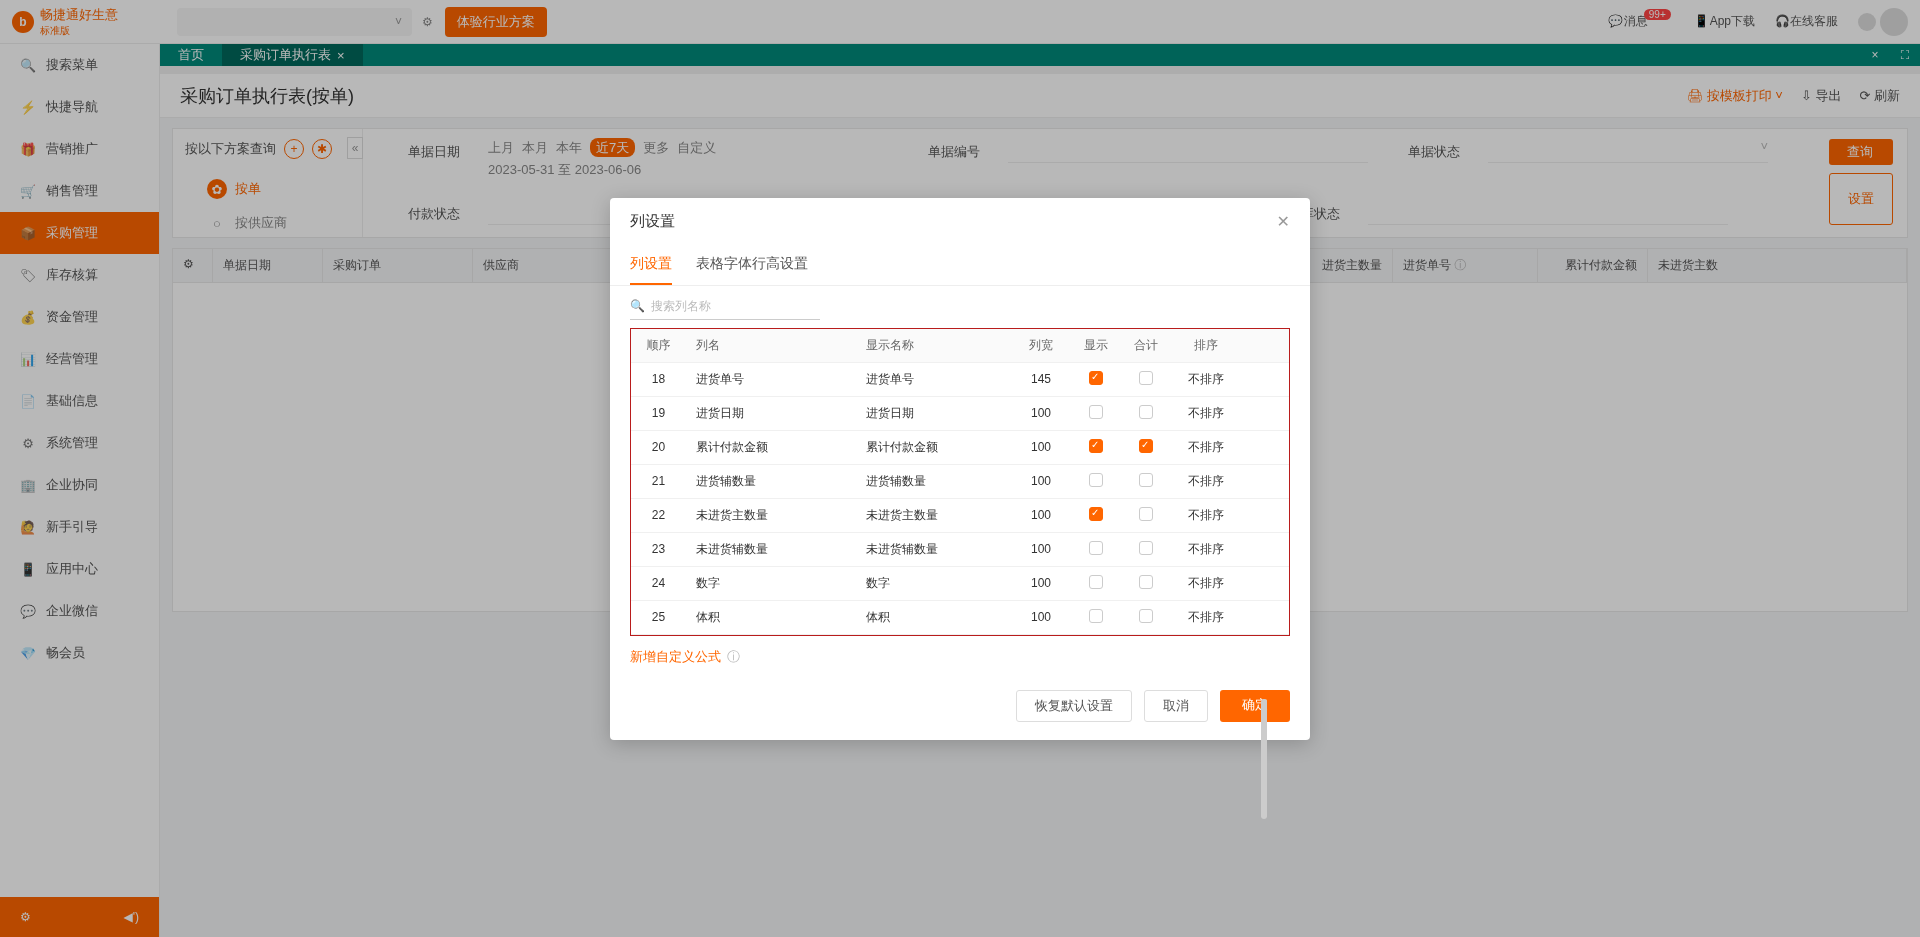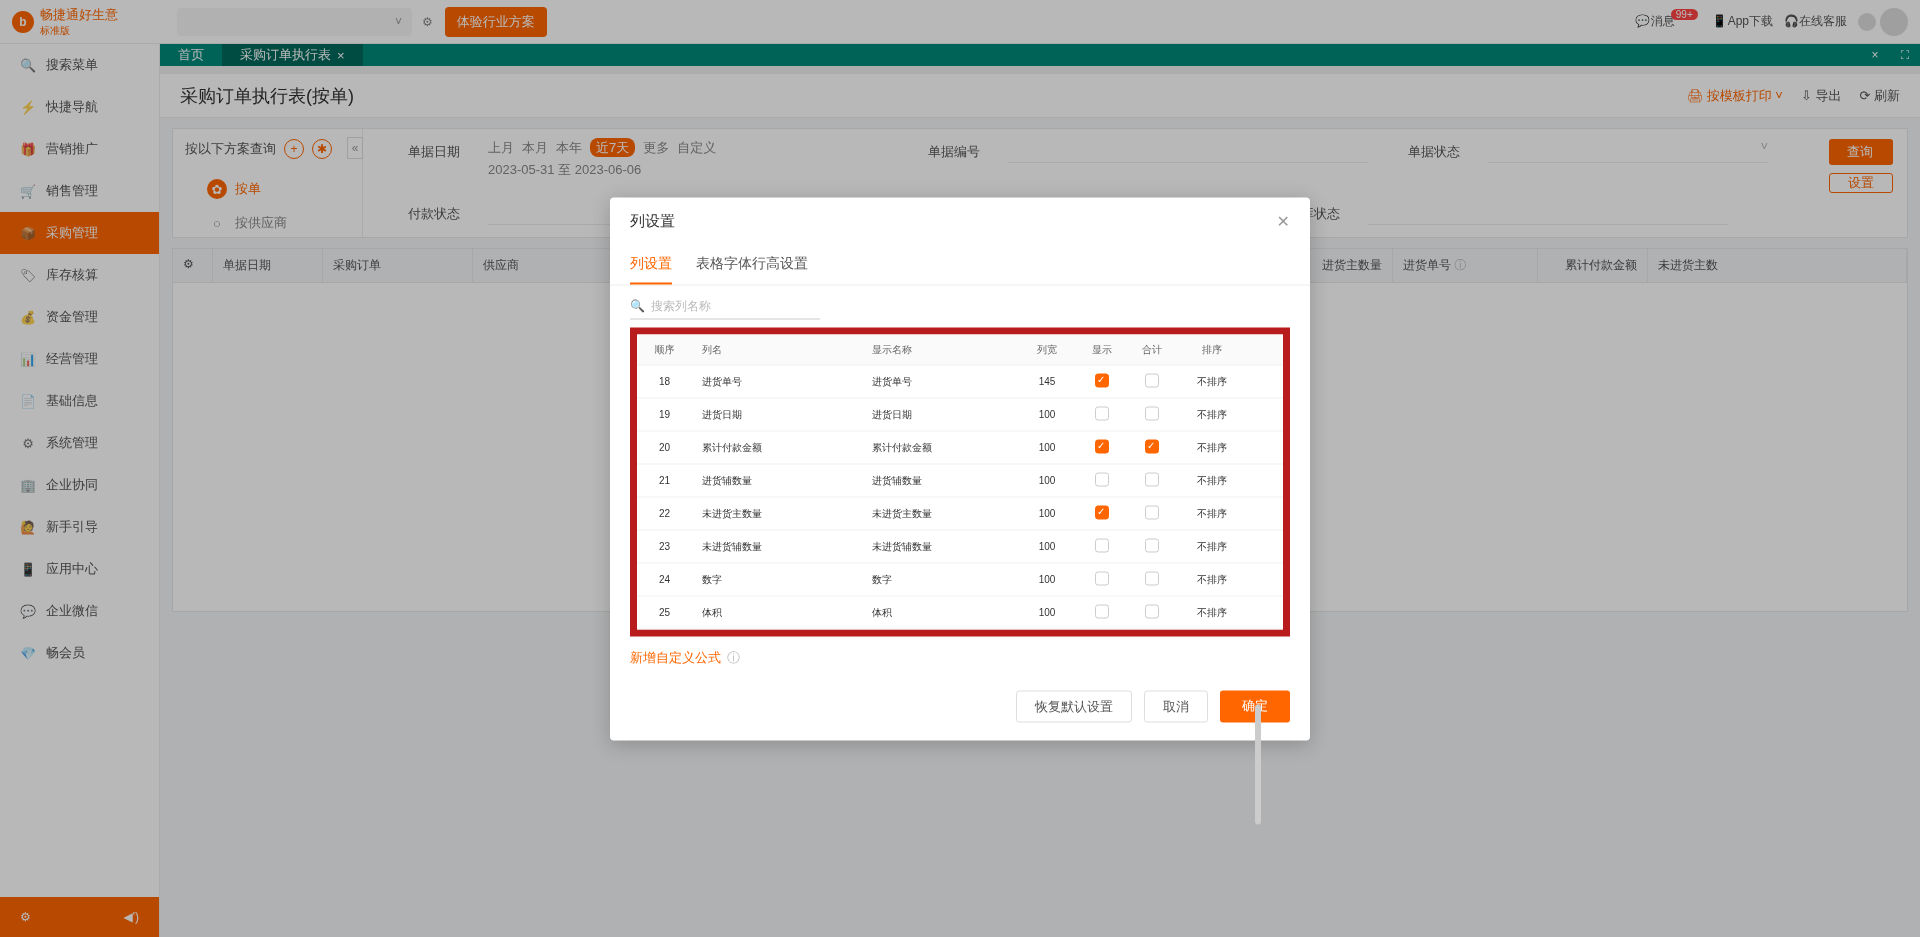--- a/index.html
+++ b/index.html
@@ -7,21 +7,21 @@
 
 
 .top-bar { position: absolute; top:0; left:0; right:0; height:44px; background:#fff; display:flex; align-items:center; padding:0 12px; border-bottom:1px solid #eee; }
 .logo-block { display:flex; align-items:center; gap:6px; width:145px; }
 .logo-circle { width:22px; height:22px; background:#f60; border-radius:50%; display:flex; align-items:center; justify-content:center; color:#fff; font-weight:bold; }
 .logo-text { color:#f60; font-size:13px; white-space:nowrap; }
 .logo-sub { color:#f60; font-size:10px; }
 .company-select { width:235px; height:28px; margin-left:20px; background:#f5f5f5; border-radius:4px; display:flex; align-items:center; justify-content:space-between; padding:0 10px; color:#999; }
 .gear { margin-left:10px; color:#888; }
 .exp-btn { margin-left:12px; background:#f60; color:#fff; padding:6px 12px; border-radius:4px; font-size:13px; cursor:pointer; }
-.top-right { margin-left:auto; display:flex; align-items:center; gap:11px; color:#555; }
+.top-right { margin-left:auto; display:flex; align-items:center; gap:20px; color:#555; }
 .badge { background:#f44; color:#fff; border-radius:8px; padding:0 5px; font-size:10px; position:relative; top:-7px; left:-4px; }
 .avatar-group { display:flex; align-items:center; gap:4px; }
 .avatar { width:28px; height:28px; border-radius:50%; background:#ddd; }
 .avatar.sm { width:18px; height:18px; }
 
 .sidebar { position:absolute; top:44px; left:0; bottom:0; width:160px; background:#fff; border-right:1px solid #eee; }
 .sidebar-item { display:flex; align-items:center; gap:10px; padding:12px 20px; color:#555; cursor:pointer; font-size:13px; }
 .sidebar-item.active { background:#f60; color:#fff; }
 .sidebar-item .ic { width:16px; text-align:center; opacity:.8; }
 .sidebar-bottom { position:absolute; bottom:0; left:0; right:0; height:40px; background:#f60; display:flex; align-items:center; justify-content:space-between; padding:0 20px; color:#fff; }
@@ -48,38 +48,38 @@
 .filter-sub .dot { width:20px; height:20px; border-radius:50%; display:flex; align-items:center; justify-content:center; }
 .filter-sub.active .dot { background:#f60; color:#fff; }
 .filter-right { flex:1; padding:10px 14px; display:flex; flex-wrap:wrap; gap:20px 40px; position:relative; }
 .ff { width:440px; display:flex; gap:10px; align-items:flex-start; font-size:13px; }
 .ff .lbl { width:70px; color:#555; padding-top:4px; }
 .dr-opts span { margin-right:8px; color:#888; cursor:pointer; }
 .dr-opts .on { background:#f60; color:#fff; padding:2px 6px; border-radius:8px; }
 .dr-val { color:#888; margin-top:4px; }
 .ff-input { flex:1; height:24px; border-bottom:1px solid #eee; }
 .ff-actions { position:absolute; right:14px; top:10px; display:flex; flex-direction:column; gap:8px; }
-.btn-o { border:1px solid #f60; color:#f60; background:#fff; padding:0 18px; border-radius:3px; font-size:13px; cursor:pointer; }
+.btn-o { border:1px solid #f60; color:#f60; background:#fff; padding:16px 18px; border-radius:3px; font-size:13px; cursor:pointer; }
 .btn-p { background:#f60; color:#fff; padding:4px 18px; border-radius:3px; font-size:13px; cursor:pointer; }
 
 .table-wrap { margin:0 12px; background:#fff; border:1px solid #e8e8e8; }
 .tbl-head { display:flex; background:#f4f5f7; border-bottom:1px solid #e8e8e8; font-size:12px; color:#555; }
 .th { padding:8px 10px; border-right:1px solid #e8e8e8; white-space:nowrap; }
 .no-data { text-align:center; color:#999; padding:280px 0 30px 0; font-size:13px; }
 
 
 .mask { position:absolute; inset:0; background:rgba(0,0,0,.28); }
 .dialog { position:absolute; left:50%; top:50%; transform:translate(-50%,-50%); width:700px; background:#fff; border-radius:4px; box-shadow:0 4px 20px rgba(0,0,0,.2); }
 .dlg-head { display:flex; align-items:center; justify-content:space-between; padding:14px 20px; font-size:15px; }
 .dlg-close { color:#999; cursor:pointer; font-size:16px; }
 .dlg-tabs { display:flex; gap:24px; padding:0 20px; border-bottom:1px solid #eee; }
 .dlg-tabs span { padding:10px 0; font-size:14px; cursor:pointer; color:#555; }
 .dlg-tabs span.on { color:#f60; border-bottom:2px solid #f60; }
 .dlg-search { margin:12px 20px 8px 20px; border-bottom:1px solid #ccc; width:190px; display:flex; align-items:center; gap:6px; padding-bottom:4px; color:#bbb; }
-.col-tbl { margin:0 20px; border:7px solid #b91c1c; font-size:10px; }
+.col-tbl { margin:0 20px; border:1px solid #b91c1c; font-size:12px; }
 .col-tbl .row { display:flex; border-bottom:1px solid #f0f0f0; align-items:center; }
 .col-tbl .hdr { background:#fafafa; color:#666; }
 .col-tbl .c { padding:8px 10px; }
 .c-seq { width:55px; text-align:center; }
 .c-name { width:170px; }
 .c-disp { width:155px; }
 .c-w { width:60px; text-align:center; }
 .c-chk { width:50px; text-align:center; }
 .c-sort { width:70px; text-align:center; }
 .chk { width:14px; height:14px; border:1px solid #ccc; border-radius:3px; display:inline-block; }

